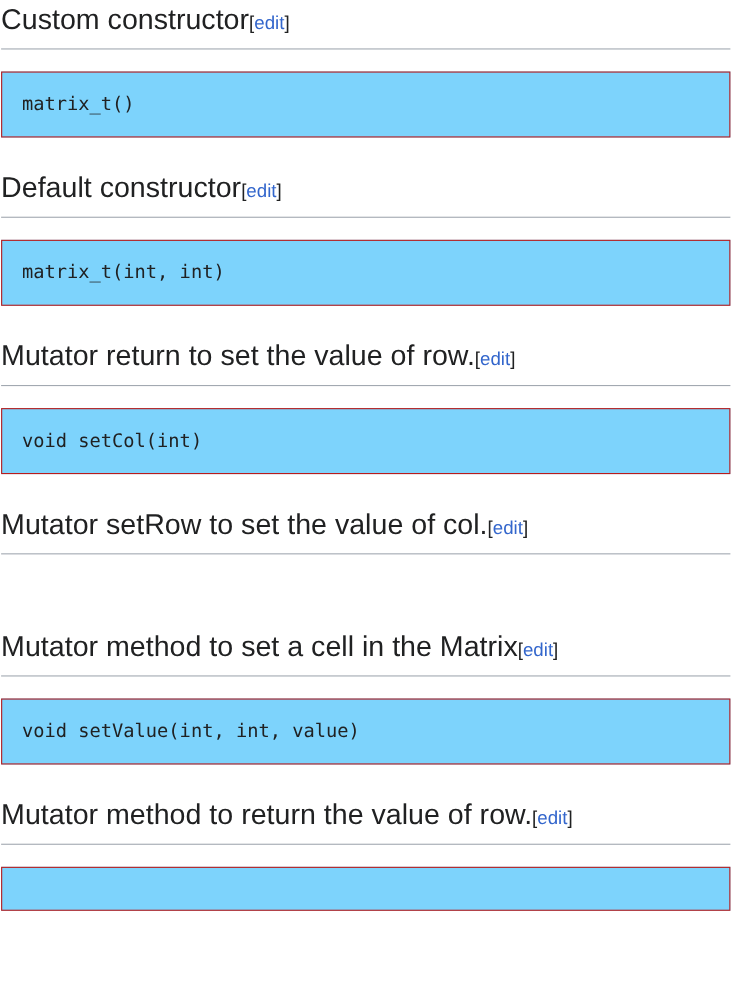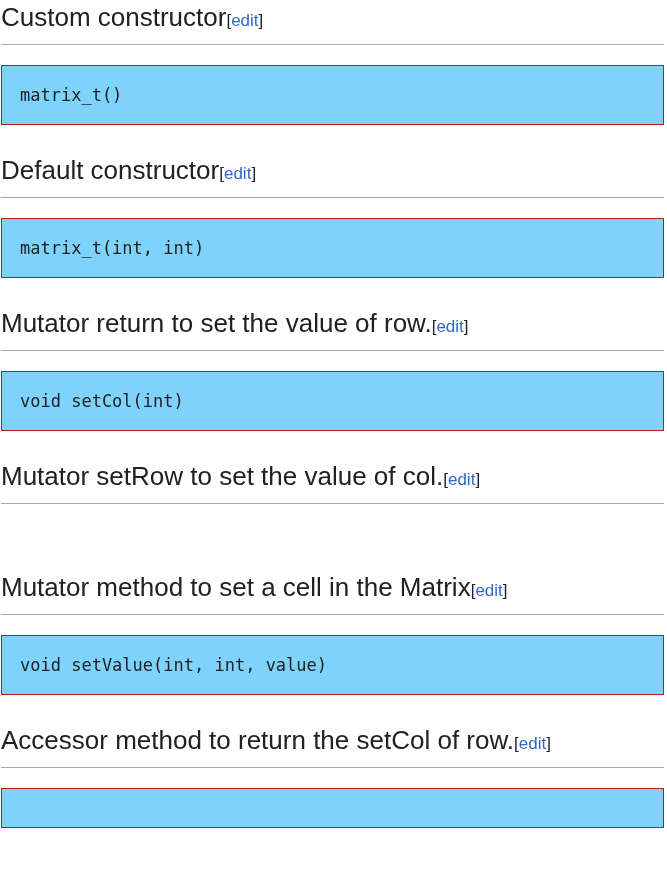--- a/index.html
+++ b/index.html
@@ -78,17 +78,17 @@
   <section class="wiki-section">
     <h2 class="section-heading"><span>Mutator setRow to set the value of col.</span><span class="editsection"><span>[</span><a>edit</a><span>]</span></span></h2>
   </section>
 
   <section class="wiki-section extra-gap">
     <h2 class="section-heading"><span>Mutator method to set a cell in the Matrix</span><span class="editsection"><span>[</span><a>edit</a><span>]</span></span></h2>
     <pre class="code-block"><span>void setValue(int, int, value)</span></pre>
   </section>
 
   <section class="wiki-section">
-    <h2 class="section-heading"><span>Accessor method to return the setCol of row.</span><span class="editsection"><span>[</span><a>edit</a><span>]</span></span></h2>
+    <h2 class="section-heading"><span>Mutator method to return the value of row.</span><span class="editsection"><span>[</span><a>edit</a><span>]</span></span></h2>
     <pre class="code-block"></pre>
   </section>
 
 </div>
 
 </body></html>

